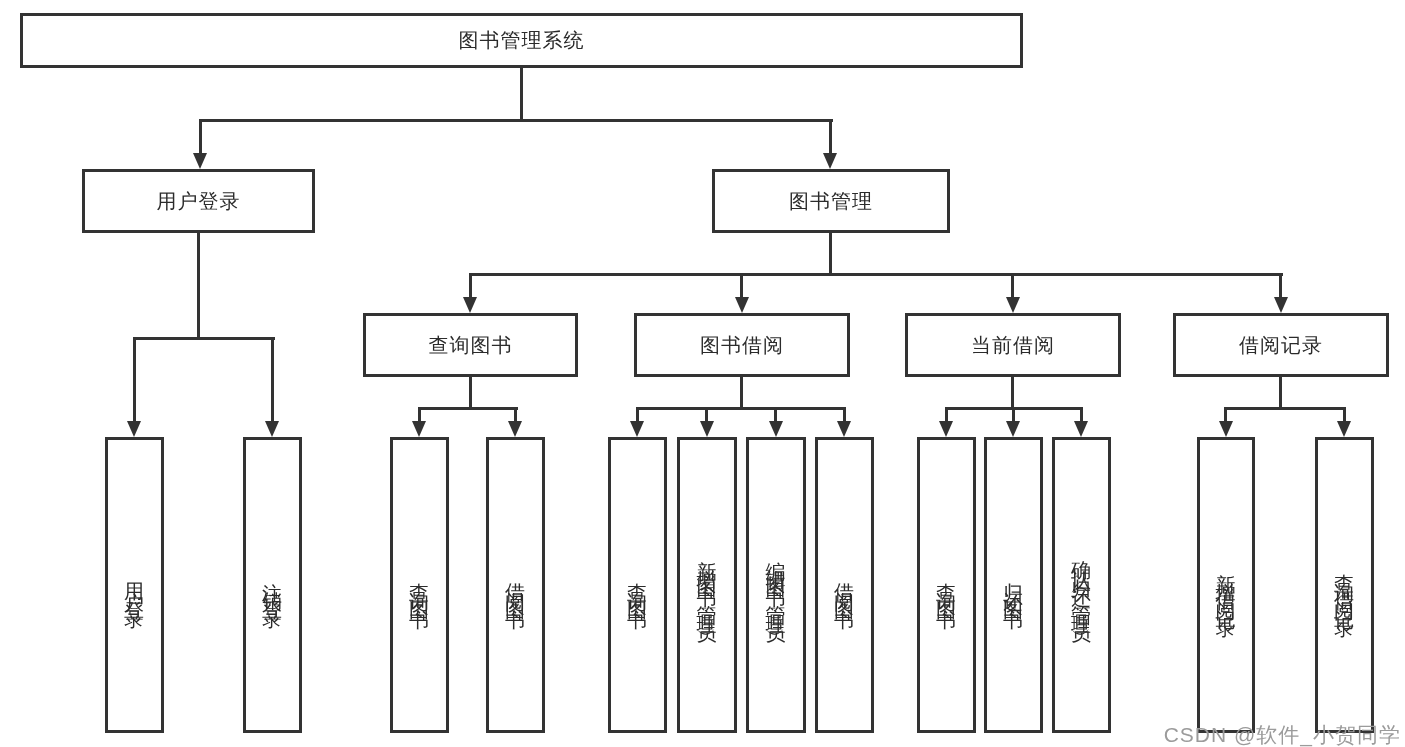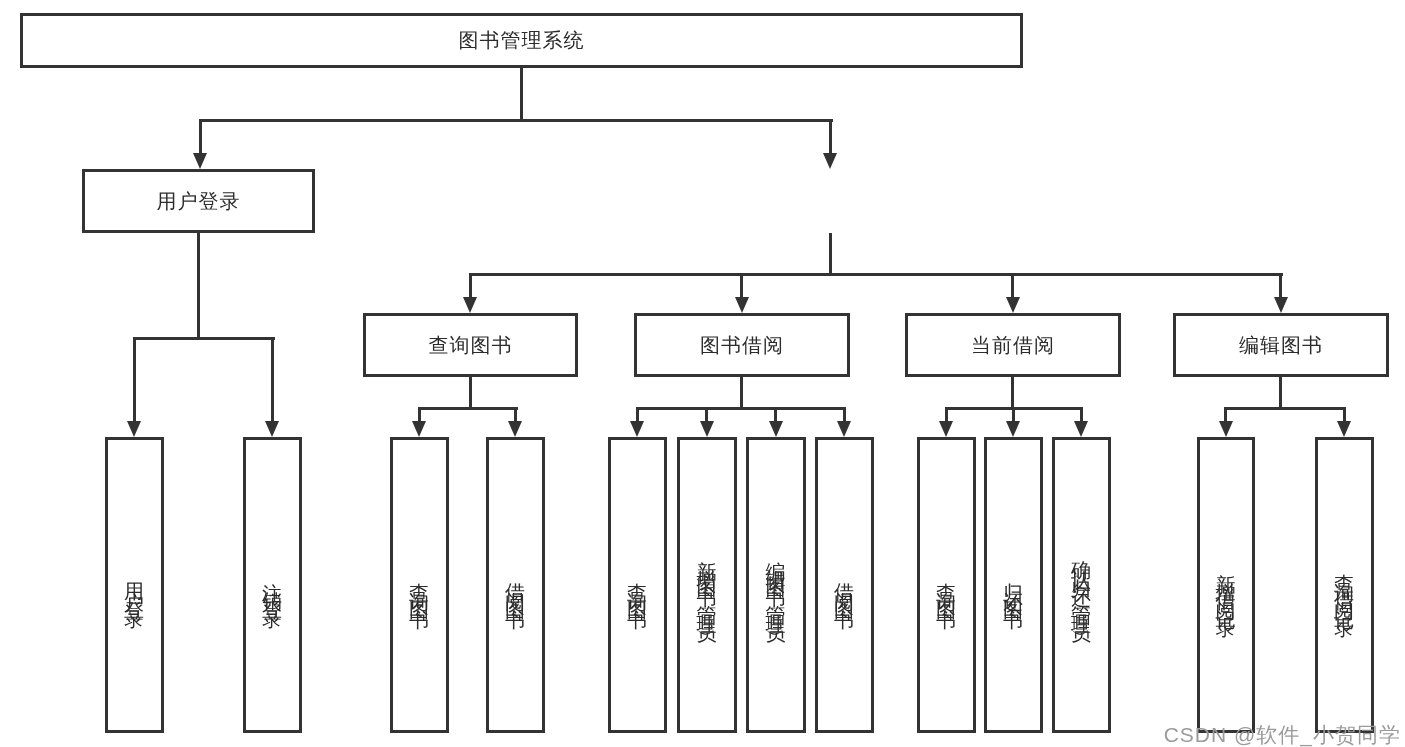--- a/index.html
+++ b/index.html
@@ -28,20 +28,23 @@
   <div class="ln" style="left:520px;top:68px;width:3px;height:51px"></div>
   <div class="ln" style="left:199px;top:119px;width:634px;height:3px"></div>
   <div class="ln" style="left:199px;top:121px;width:3px;height:34px"></div>
   <div class="ah" style="left:193px;top:153px"></div>
   <div class="ln" style="left:829px;top:121px;width:3px;height:34px"></div>
   <div class="ah" style="left:823px;top:153px"></div>
 
   <div class="box" style="left:82px;top:169px;width:233px;height:64px">
     <span class="htext">用户登录</span>
   </div>
+  <div class="box" style="left:712px;top:169px;width:238px;height:64px">
+    <span class="htext">图书管理</span>
+  </div>
 
   <div class="ln" style="left:197px;top:233px;width:3px;height:104px"></div>
   <div class="ln" style="left:133px;top:337px;width:142px;height:3px"></div>
   <div class="ln" style="left:133px;top:339px;width:3px;height:84px"></div>
   <div class="ah" style="left:127px;top:421px"></div>
   <div class="ln" style="left:271px;top:339px;width:3px;height:84px"></div>
   <div class="ah" style="left:265px;top:421px"></div>
 
   <div class="ln" style="left:829px;top:233px;width:3px;height:40px"></div>
   <div class="ln" style="left:469px;top:273px;width:814px;height:3px"></div>
@@ -57,21 +60,21 @@
   <div class="box" style="left:363px;top:313px;width:215px;height:64px">
     <span class="htext">查询图书</span>
   </div>
   <div class="box" style="left:905px;top:313px;width:216px;height:64px">
     <span class="htext">当前借阅</span>
   </div>
   <div class="box" style="left:634px;top:313px;width:216px;height:64px">
     <span class="htext">图书借阅</span>
   </div>
   <div class="box" style="left:1173px;top:313px;width:216px;height:64px">
-    <span class="htext">编辑图书</span>
+    <span class="htext">借阅记录</span>
   </div>
 
   <div class="ln" style="left:469px;top:377px;width:3px;height:30px"></div>
   <div class="ln" style="left:418px;top:407px;width:100px;height:3px"></div>
   <div class="ln" style="left:418px;top:409px;width:3px;height:14px"></div>
   <div class="ah" style="left:412px;top:421px"></div>
   <div class="ln" style="left:514px;top:409px;width:3px;height:14px"></div>
   <div class="ah" style="left:508px;top:421px"></div>
 
   <div class="ln" style="left:740px;top:377px;width:3px;height:30px"></div>

